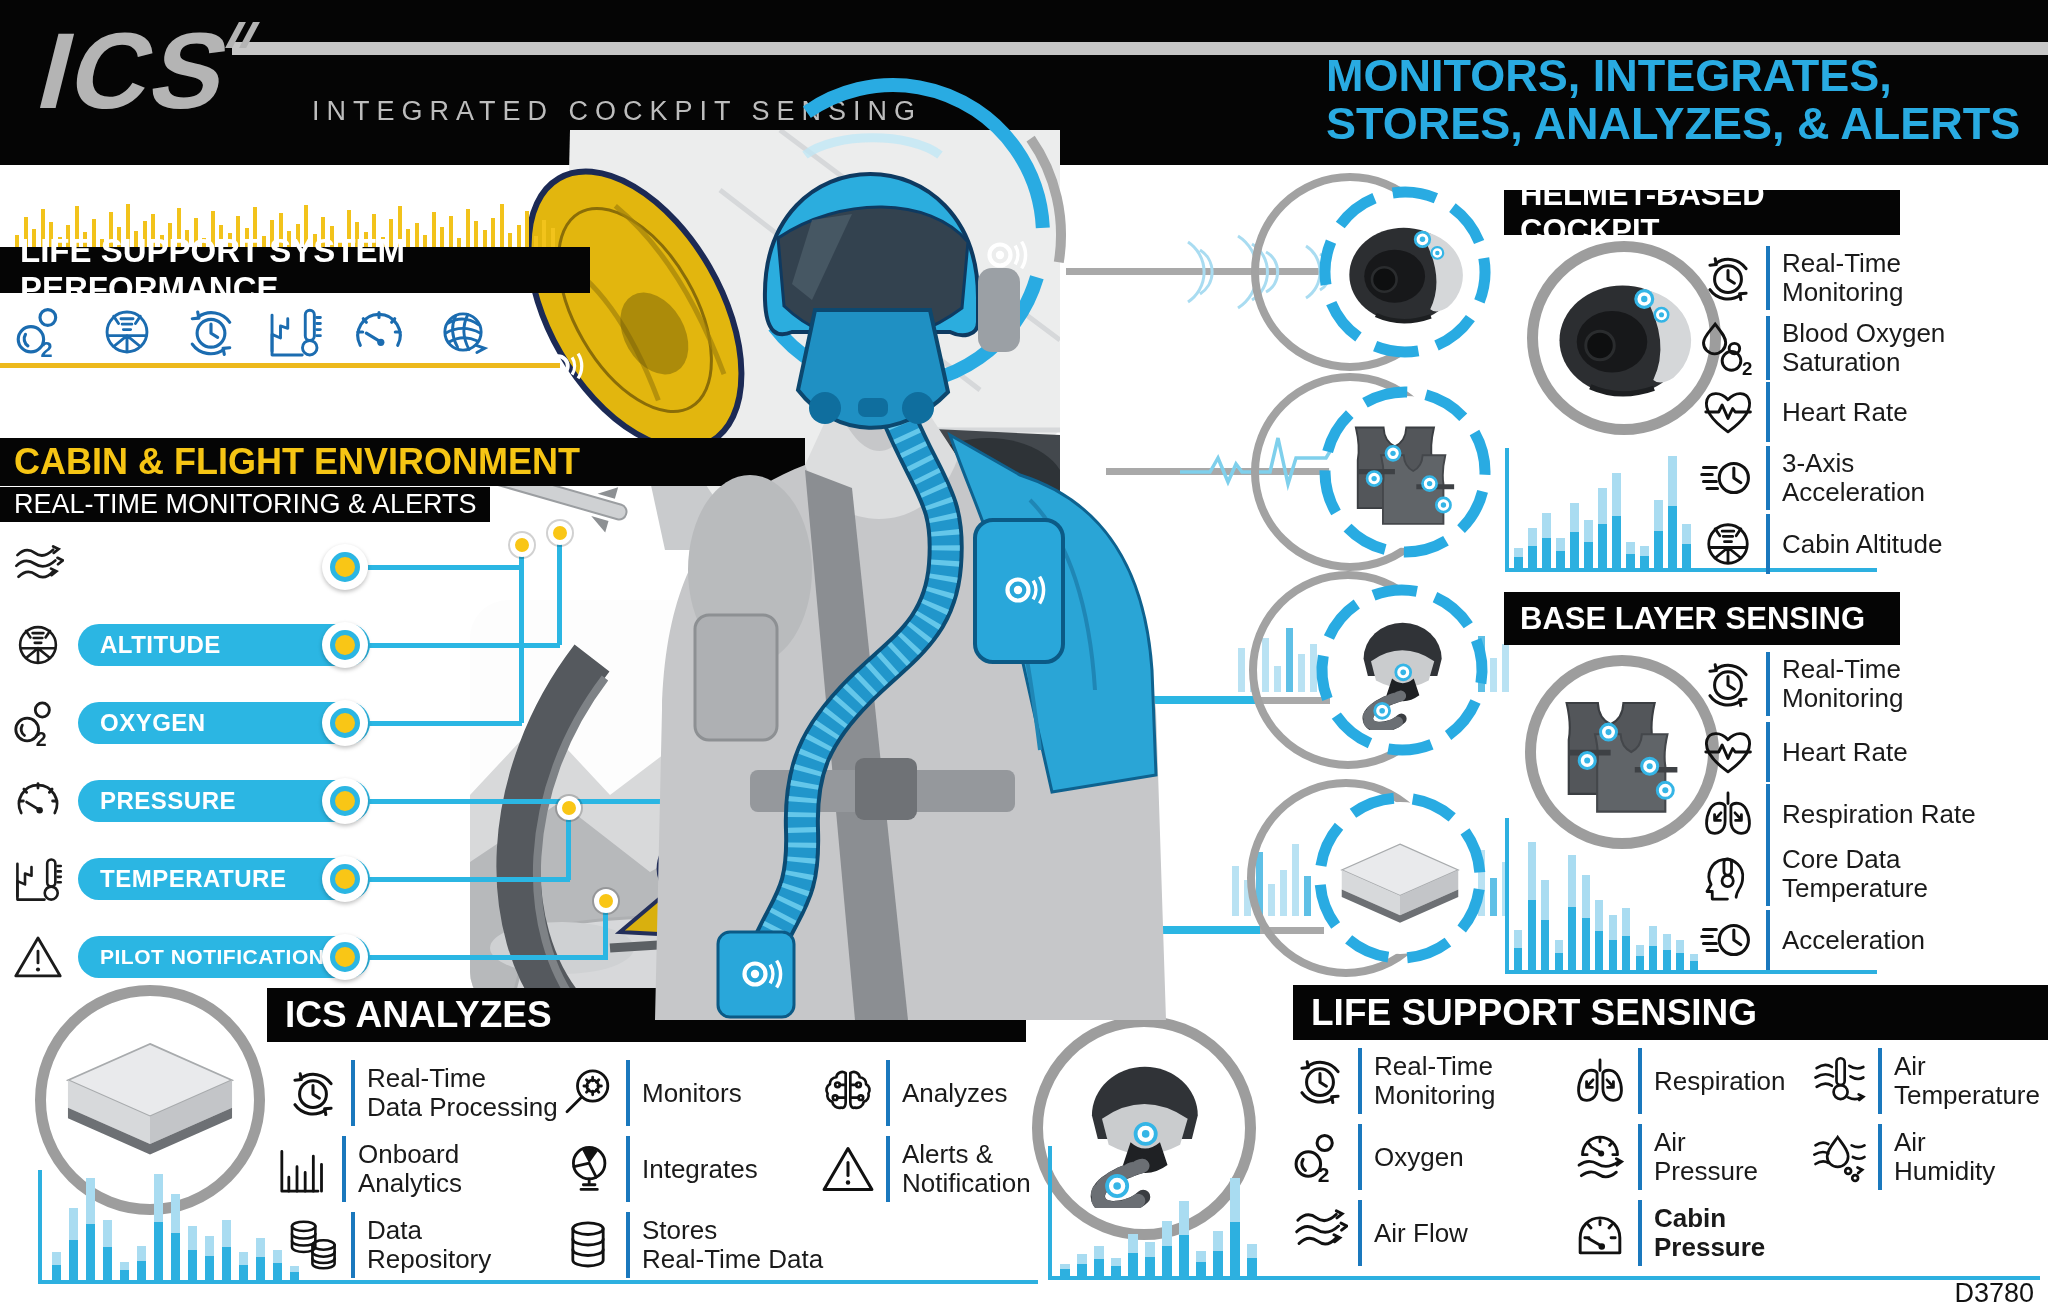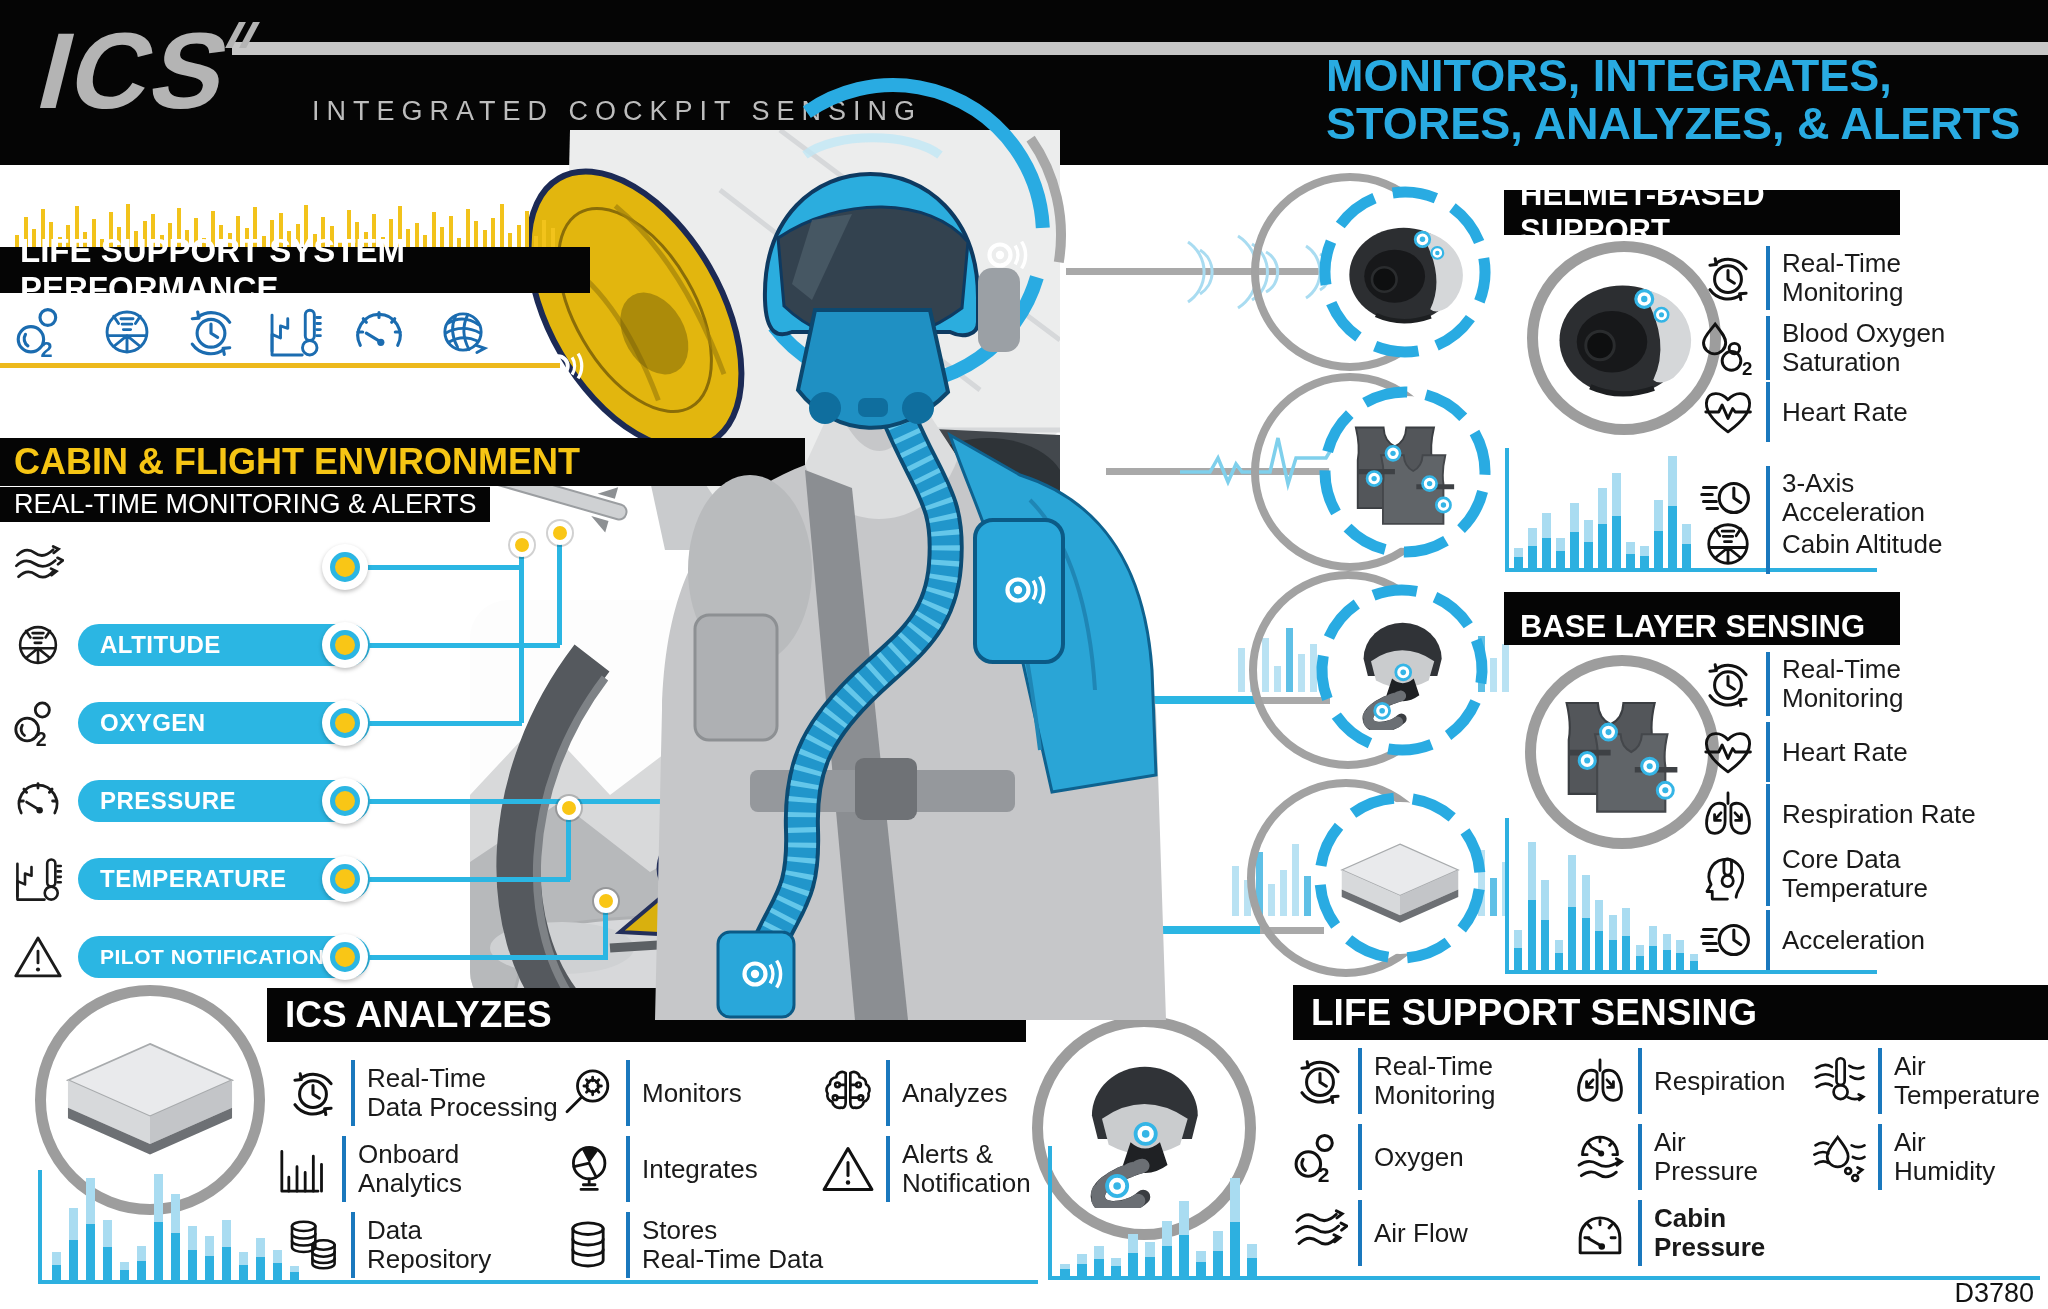--- a/index.html
+++ b/index.html
@@ -562,21 +562,21 @@
       <circle cx="222" cy="520" r="80" fill="none" stroke="#29abe2" stroke-width="11" stroke-dasharray="44 19" transform="rotate(-22 222 520)"></circle>
     </g>
     <g>
       <circle cx="220" cy="728" r="76" fill="#fff"></circle>
       <use href="#s-box-photo" x="152" y="688" width="136" height="92"></use>
       <circle cx="220" cy="728" r="80" fill="none" stroke="#29abe2" stroke-width="11" stroke-dasharray="44 19" transform="rotate(8 220 728)"></circle>
     </g>
   </svg>
 
   <div class="abs blackbar" style="left:1504px;top:190px;width:396px;height:45px;">
-    <span class="panel-title" style="font-size:31px;padding-left:16px;">HELMET-BASED SUPPORT</span>
+    <span class="panel-title" style="font-size:31px;padding-left:16px;">HELMET-BASED COCKPIT</span>
   </div>
   <div class="abs gcircle" style="left:1527px;top:241px;width:172px;height:172px;">
     <svg width="150" height="128" viewBox="0 0 200 170">
         <use href="#s-helmet-photo"></use>
       </svg>
   </div>
   <div class="abs axisv" style="left:1505px;top:448px;height:122px;"></div>
   <div class="abs chart" style="left:1514px;top:448px;width:190px;height:120px;">
       <span style="width: 9px; height: 20px; margin-right: 5px; background: linear-gradient(to top, rgb(45, 176, 224) 0px, rgb(45, 176, 224) 11px, rgb(169, 220, 241) 11px, rgb(169, 220, 241) 100%);"></span>
       <span style="width: 9px; height: 40px; margin-right: 5px; background: linear-gradient(to top, rgb(45, 176, 224) 0px, rgb(45, 176, 224) 22px, rgb(169, 220, 241) 22px, rgb(169, 220, 241) 100%);"></span>
@@ -610,37 +610,37 @@
       <div class="lbl">Blood Oxygen
 Saturation</div>
     </div>
   <div class="abs item" style="left:1700px;top:382px;height:60px;">
     <svg width="56" height="56" color="#111">
         <use href="#i-heart-rate"></use>
       </svg>
     <div class="div"></div>
       <div class="lbl">Heart Rate</div>
     </div>
-  <div class="abs item" style="left:1700px;top:446px;height:64px;margin-top:20px;">
+  <div class="abs item" style="left:1700px;top:446px;height:64px;">
     <svg width="56" height="56" color="#111">
         <use href="#i-acceleration"></use>
       </svg>
     <div class="div"></div>
       <div class="lbl">3-Axis
 Acceleration</div>
     </div>
   <div class="abs item" style="left:1700px;top:514px;height:60px;">
     <svg width="56" height="56" color="#111">
         <use href="#i-cabin-altitude"></use>
       </svg>
     <div class="div"></div>
       <div class="lbl">Cabin Altitude</div>
     </div>
 
-  <div class="abs blackbar" style="left:1504px;top:592px;width:396px;height:53px;align-items:flex-end;">
+  <div class="abs blackbar" style="left:1504px;top:592px;width:396px;height:53px;">
     <span class="panel-title" style="font-size:31px;padding-left:16px;">BASE LAYER SENSING</span>
   </div>
   <div class="abs gcircle" style="left:1525px;top:655px;width:172px;height:172px;">
     <svg width="142" height="138" viewBox="0 0 200 190">
         <use href="#s-vests-photo"></use>
       </svg>
   </div>
   <div class="abs axisv" style="left:1505px;top:818px;height:154px;"></div>
   <div class="abs chart" style="left:1514px;top:818px;width:190px;height:152px;z-index:2;">
       <span style="width: 8px; height: 40px; margin-right: 5.5px; background: linear-gradient(to top, rgb(45, 176, 224) 0px, rgb(45, 176, 224) 22px, rgb(169, 220, 241) 22px, rgb(169, 220, 241) 100%);"></span>

